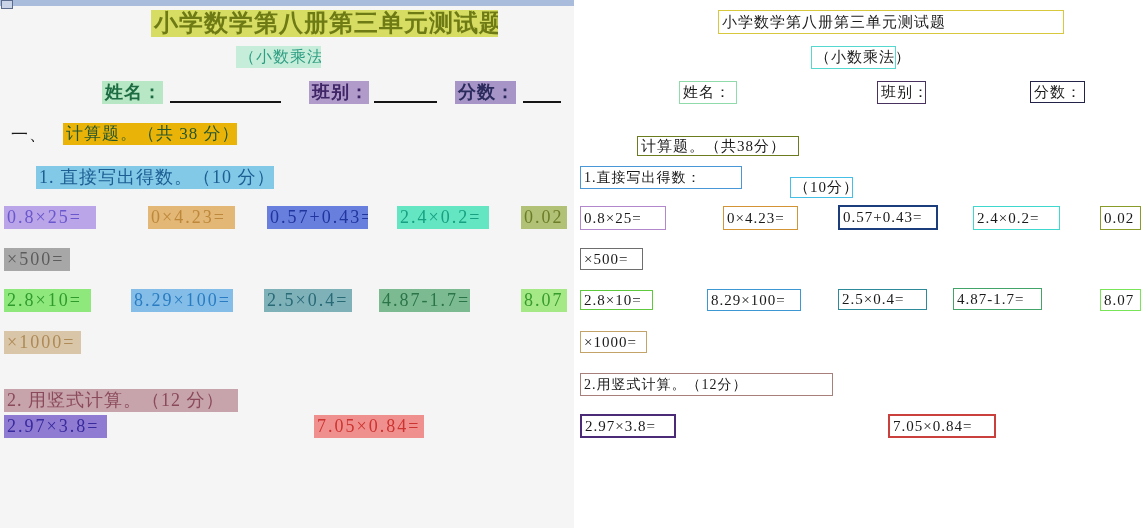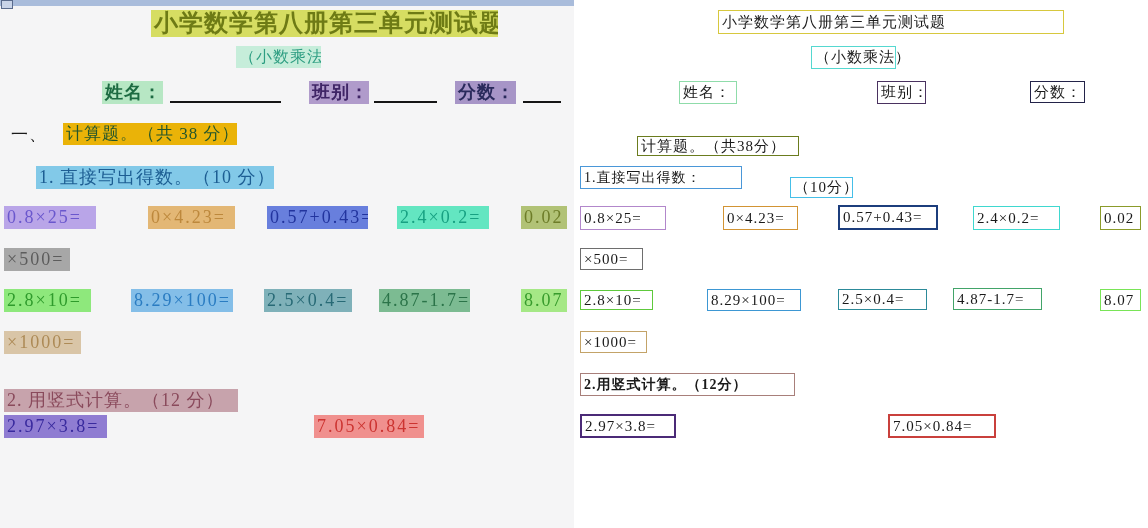--- a/index.html
+++ b/index.html
@@ -91,18 +91,18 @@
     <div class="box" style="left: 526px; top: 206px; width: 41px; height: 24px; border-color: rgb(139, 155, 42);">0.02</div>
     <div class="box" style="left: 6px; top: 248px; width: 63px; height: 22px; border-color: rgb(110, 110, 110);">×500=</div>
 
     <div class="box" style="left: 6px; top: 290px; width: 73px; height: 20px; border-color: rgb(94, 201, 60);">2.8×10=</div>
     <div class="box" style="left: 133px; top: 289px; width: 94px; height: 22px; border-color: rgb(61, 151, 211);">8.29×100=</div>
     <div class="box" style="left: 264px; top: 289px; width: 89px; height: 21px; border-color: rgb(44, 138, 153);">2.5×0.4=</div>
     <div class="box" style="left: 379px; top: 288px; width: 89px; height: 22px; border-color: rgb(66, 164, 105);">4.87-1.7=</div>
     <div class="box" style="left: 526px; top: 289px; width: 41px; height: 22px; border-color: rgb(121, 228, 87);">8.07</div>
     <div class="box" style="left: 6px; top: 331px; width: 67px; height: 22px; border-color: rgb(195, 163, 104);">×1000=</div>
 
-    <div class="box" style="left: 6px; top: 373px; width: 215px; height: 23px; font-size: 14px; border-color: rgb(168, 127, 122); font-weight: bold;">2.用竖式计算。（12分）</div>
+    <div class="box" style="left: 6px; top: 373px; width: 253px; height: 23px; font-size: 14px; border-color: rgb(168, 127, 122);">2.用竖式计算。（12分）</div>
 
     <div class="box" style="left: 6px; top: 414px; width: 96px; height: 24px; border-width: 2px; border-color: rgb(75, 42, 119);">2.97×3.8=</div>
     <div class="box" style="left: 314px; top: 414px; width: 108px; height: 24px; border-width: 2px; border-color: rgb(201, 64, 60);">7.05×0.84=</div>
   </div>
 </div>
 
 </body></html>

